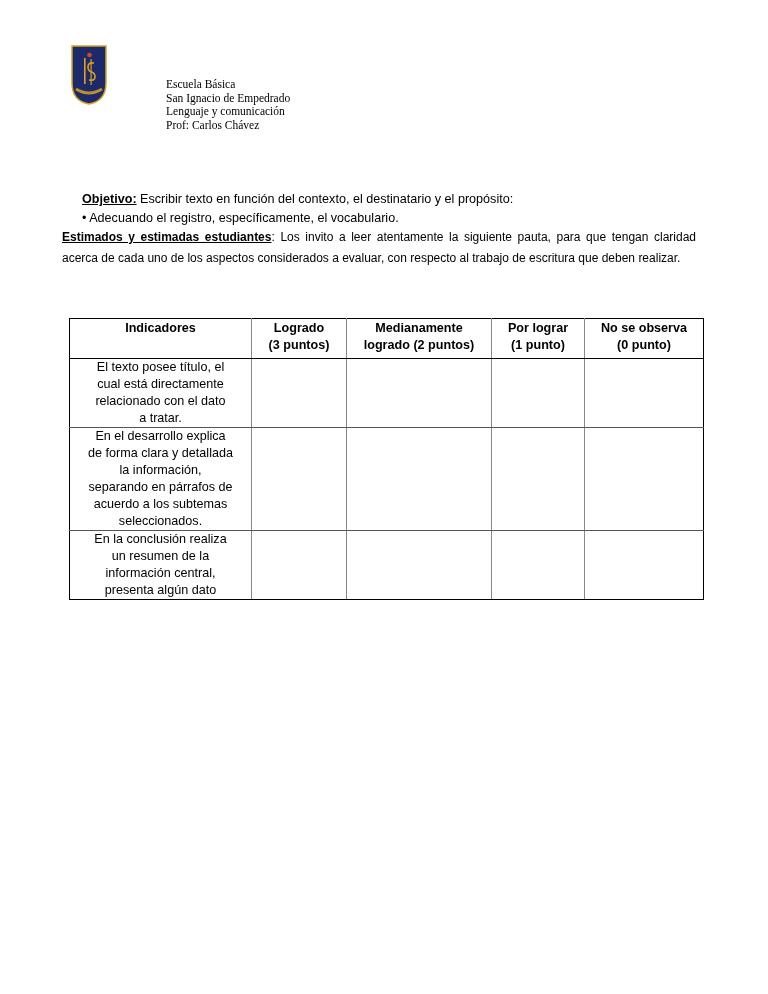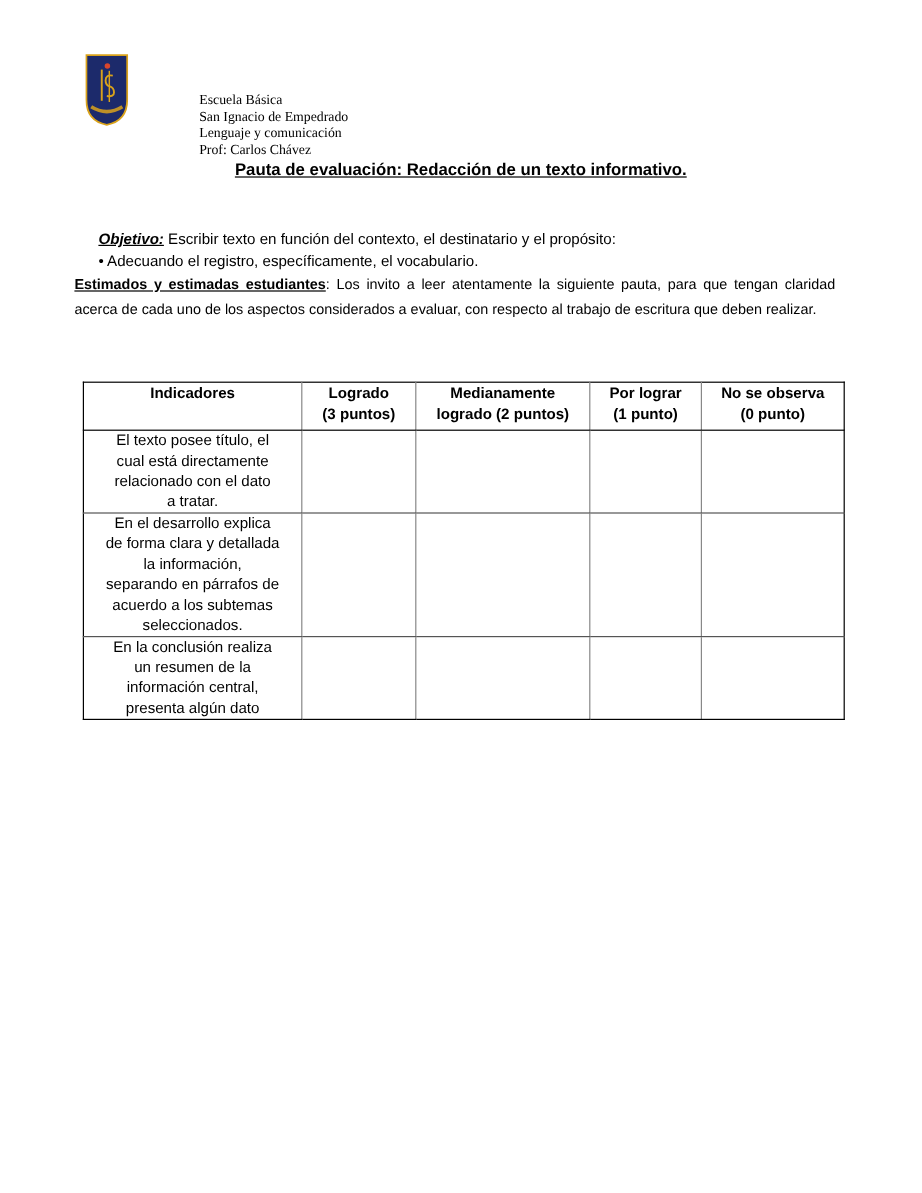--- a/index.html
+++ b/index.html
@@ -7,21 +7,21 @@
   .serif { font-family: "Liberation Serif", "DejaVu Serif", serif; margin-top: 36px; }
   .sans { font-family: "Liberation Sans", "DejaVu Sans", sans-serif; }
 
   .logo { position: absolute; left: 71px; top: 45px; width: 36px; height: 60px; }
   .school-info { position: absolute; left: 166px; top: 42px; font-size: 11.5px; line-height: 13.5px; }
 
   .title { position: absolute; left: 0; width: 768px; top: 131px; text-align: center; font-weight: bold; font-size: 14px; line-height: 20px; }
   .title span { text-decoration: underline; display: block; }
 
   .objective { position: absolute; left: 82px; top: 190px; font-size: 12.6px; line-height: 19px; }
-  .objective .u { font-weight: bold; text-decoration: underline; font-style: italic; }
+  .objective .u { font-weight: bold; text-decoration: underline; }
   .bullet-line { position: absolute; left: 82px; top: 209px; font-size: 12.6px; line-height: 19px; }
   .intro { position: absolute; left: 62px; top: 227px; width: 634px; font-size: 12px; line-height: 21px; text-align: justify; }
   .intro .u { font-weight: bold; text-decoration: underline; }
 
   table.rubric { position: absolute; left: 69px; top: 318px; border-collapse: collapse; font-size: 12.6px; }
   table.rubric th, table.rubric td { border: 1px solid #888; vertical-align: top; padding: 0 4px; line-height: 17px; }
   table.rubric th { font-weight: bold; text-align: center; padding-top: 1px; padding-bottom: 4px; border-top: 1px solid #000; border-bottom: 1px solid #000; }
   table.rubric tr.row td { border-bottom: 1px solid #555; }
   table.rubric tr:last-child td { border-bottom: 1px solid #000; }
   table.rubric td.ind { width: 173px; text-align: left; }
@@ -45,21 +45,20 @@
 </svg>
 
 <div class="school-info serif">
   <div>Escuela Básica</div>
   <div>San Ignacio de Empedrado</div>
   <div>Lenguaje y comunicación</div>
   <div>Prof: Carlos Chávez</div>
 </div>
 
 <div class="title sans">
-  <span>Pauta de evaluación: Redacción de un texto  informativo.</span>
 </div>
 
 <div class="objective sans">
   <span class="u">Objetivo:</span><span> Escribir texto en función del contexto, el destinatario y el propósito:</span>
 </div>
 <div class="bullet-line sans">• Adecuando el registro, específicamente, el vocabulario.</div>
 
 <div class="intro sans">
   <span class="u">Estimados y estimadas estudiantes</span><span>:</span><span> Los invito a leer atentamente la siguiente pauta, para que tengan claridad acerca de cada uno de los aspectos considerados a evaluar, con respecto al trabajo de escritura que deben realizar.</span>
 </div>

